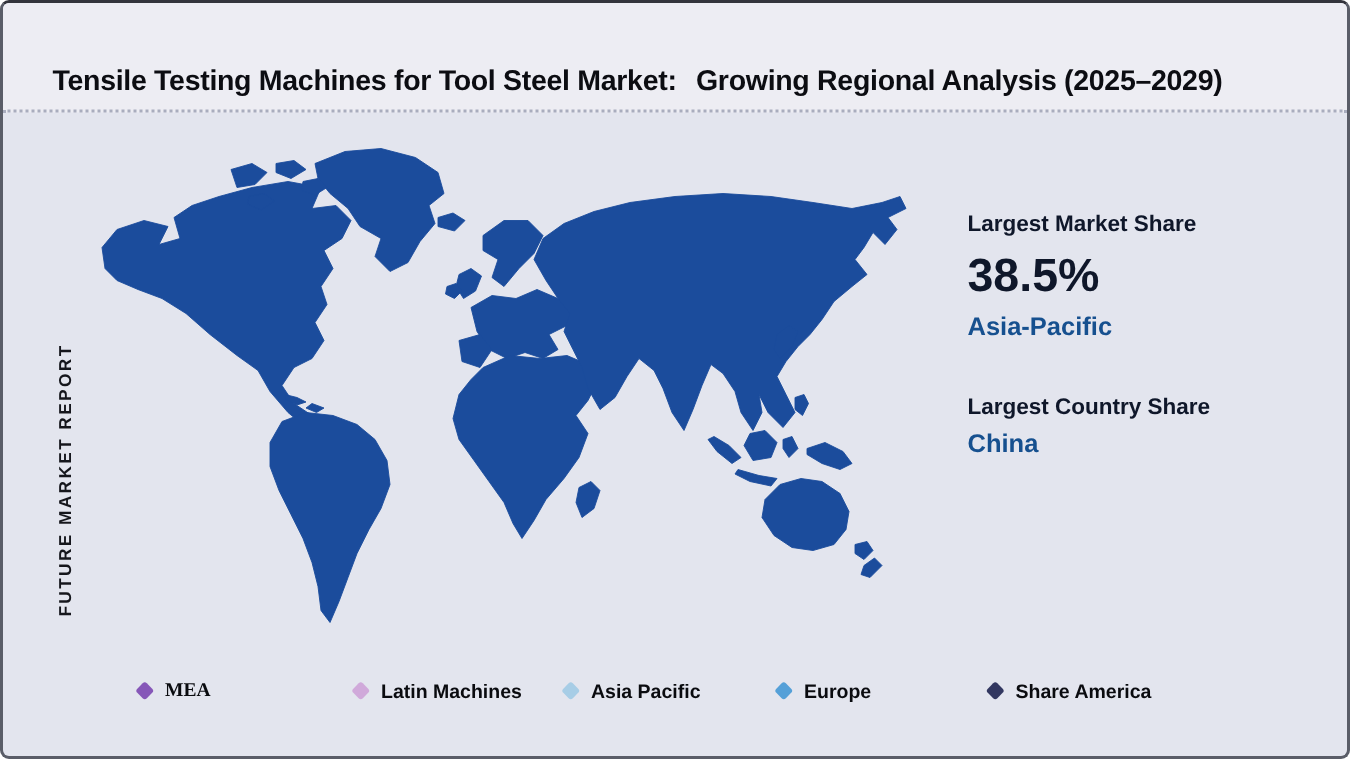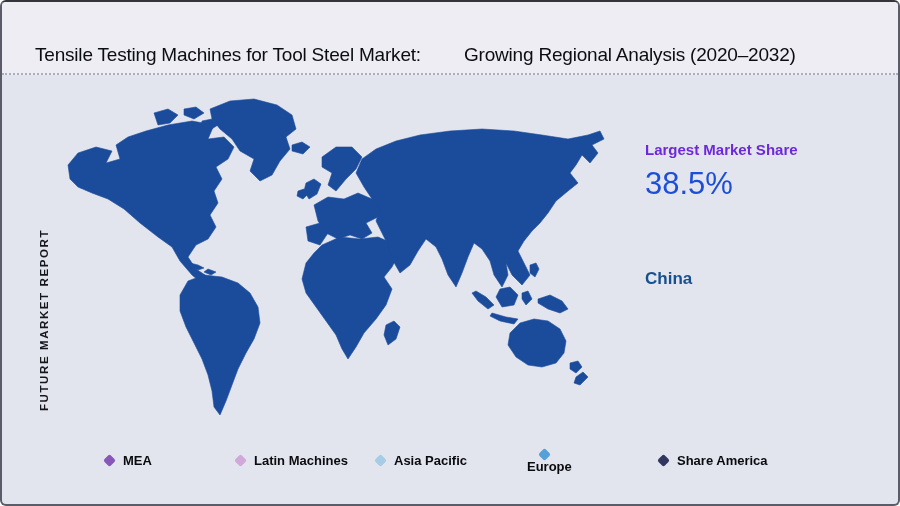--- a/index.html
+++ b/index.html
@@ -8,57 +8,57 @@
     border:2px solid #5a5d68;border-top-color:#33343c;border-radius:6px;
     overflow:hidden;background:var(--bg-main,#e3e5ee);
   }
   .header{
     position:absolute;left:0;top:0;width:100%;height:73px;box-sizing:border-box;
     background:var(--bg-top,#ededf3);
     border-bottom:2px dotted #a9adbe;
   }
   .title{
     position:absolute;top:42px;margin:0;white-space:nowrap;
-    font-size:19px;font-weight:400;color:#0c0d12;letter-spacing:-0.2px;
+    font-size:19px;font-weight:700;color:#0c0d12;letter-spacing:-0.2px;
   }
   .title-left{left:33px;}
   .title-right{left:462px;}
   .main{position:absolute;left:0;top:73px;width:100%;height:433px;}
   .watermark{
     position:absolute;left:-66px;top:237px;width:220px;height:16px;
     transform:rotate(-90deg);text-align:center;
     font-size:11.5px;font-weight:800;letter-spacing:1.6px;color:#15161c;white-space:nowrap;
   }
   .map-svg{position:absolute;left:60px;top:12px;width:580px;height:345px;}
   .map-svg path{fill:var(--map-blue,#1b4c9c);stroke:var(--map-blue,#1b4c9c);stroke-width:0.6;}
   .stats{position:absolute;left:643px;top:0;width:250px;}
   .stat-block{position:absolute;left:0;}
   .stat-block.b0{top:66px;}
   .stat-block.b1{top:188px;}
-  .stat-label{font-size:15px;font-weight:800;color:#6d28d9;white-space:nowrap;}
-  .stat-value{font-size:31px;font-weight:400;color:#1d4ed8;margin-top:8px;}
+  .stat-label{font-size:15px;font-weight:800;color:#0f172a;white-space:nowrap;}
+  .stat-value{font-size:31px;font-weight:700;color:#0f172a;margin-top:8px;}
   .stat-region{font-size:17px;font-weight:800;color:var(--accent-blue,#16508f);margin-top:6px;}
   .legend{position:absolute;left:0;top:375px;width:100%;height:22px;}
   .legend-item{position:absolute;top:0;display:flex;align-items:center;height:20px;}
-  .legend-item:nth-child(1){left:103px;}
+  .legend-item:nth-child(1){left:90px;font-family:Liberation Serif, serif;}
   .legend-item:nth-child(2){left:234px;}
   .legend-item:nth-child(3){left:374px;}
-  .legend-item:nth-child(4){left:516px;flex-direction:column;}
+  .legend-item:nth-child(4){left:516px;}
   .legend-item:nth-child(5){left:657px;}
   .legend-dot{width:9px;height:9px;border-radius:2px;transform:rotate(45deg);flex:0 0 auto;}
   .legend-label{margin-left:9px;font-size:13px;font-weight:700;color:#0a0b0f;white-space:nowrap;}
 </style>
 </head>
 <body>
 
 <div class="frame" style="--map-blue: #1b4c9c; --accent-blue: #16508f; --bg-top: #ededf3; --bg-main: #e3e5ee;">
 
   <div class="header">
     <h1 class="title title-left">Tensile Testing Machines for Tool Steel Market:</h1>
-    <h1 class="title title-right">Growing Regional Analysis (2020–2032)</h1>
+    <h1 class="title title-right">Growing Regional Analysis (2025–2029)</h1>
   </div>
 
   <div class="main">
 
     <div class="watermark">FUTURE MARKET REPORT</div>
 
     <svg class="map-svg" viewBox="0 0 580 345" xmlns="http://www.w3.org/2000/svg" aria-hidden="true">
       <g>
 
         <path d="M148,22 L168,14 L192,12 L215,18 L230,28 L234,42 L224,50 L228,62 L218,74 L210,88 L198,94 L188,84 L192,72 L178,64 L170,52 L158,42 L150,32 Z"></path>
@@ -103,22 +103,24 @@
 
         <path d="M508,276 l8,-2 l4,6 l-6,6 l-6,-4 z"></path>
         <path d="M514,290 l7,-5 l5,5 l-8,8 l-6,-2 z"></path>
       </g>
     </svg>
 
     <div class="stats">
       <div class="stat-block b0">
         <div class="stat-label">Largest Market Share</div>
         <div class="stat-value">38.5%</div>
+        <div class="stat-region">Asia-Pacific</div>
       </div>
       <div class="stat-block b1">
+        <div class="stat-label">Largest Country Share</div>
         <div class="stat-region">China</div>
       </div>
     </div>
 
     <div class="legend" id="legend">
         <div class="legend-item">
           <span class="legend-dot" style="background: rgb(134, 87, 184);"></span>
           <span class="legend-label">MEA</span>
         </div>
         <div class="legend-item">

